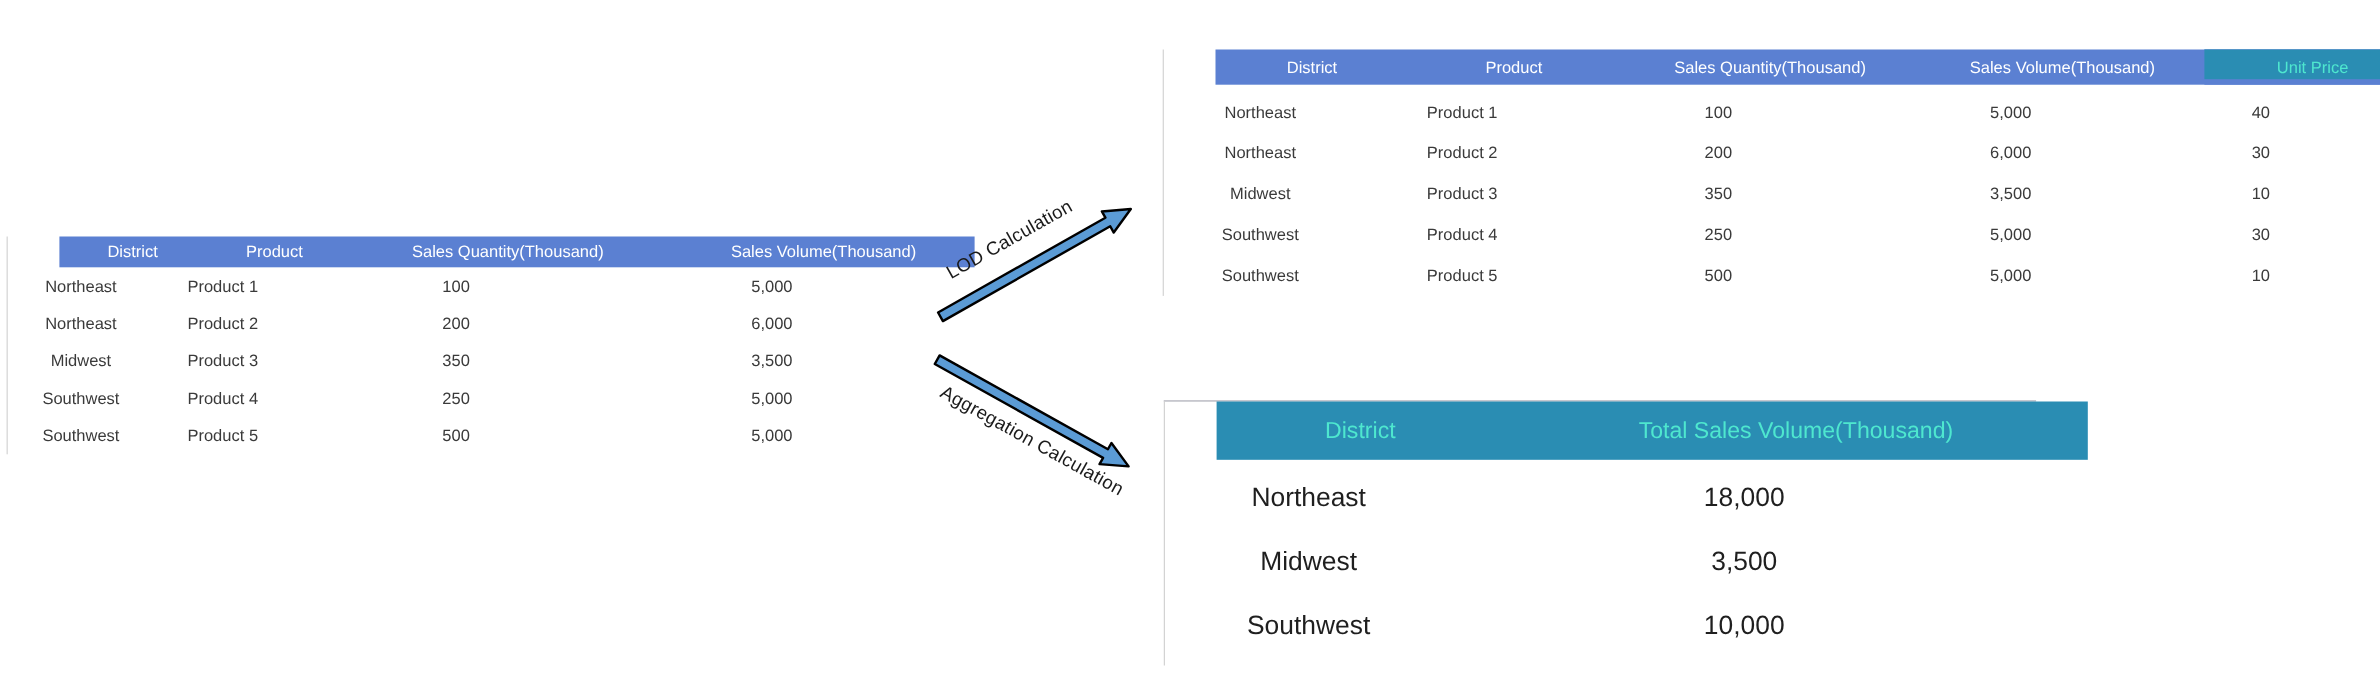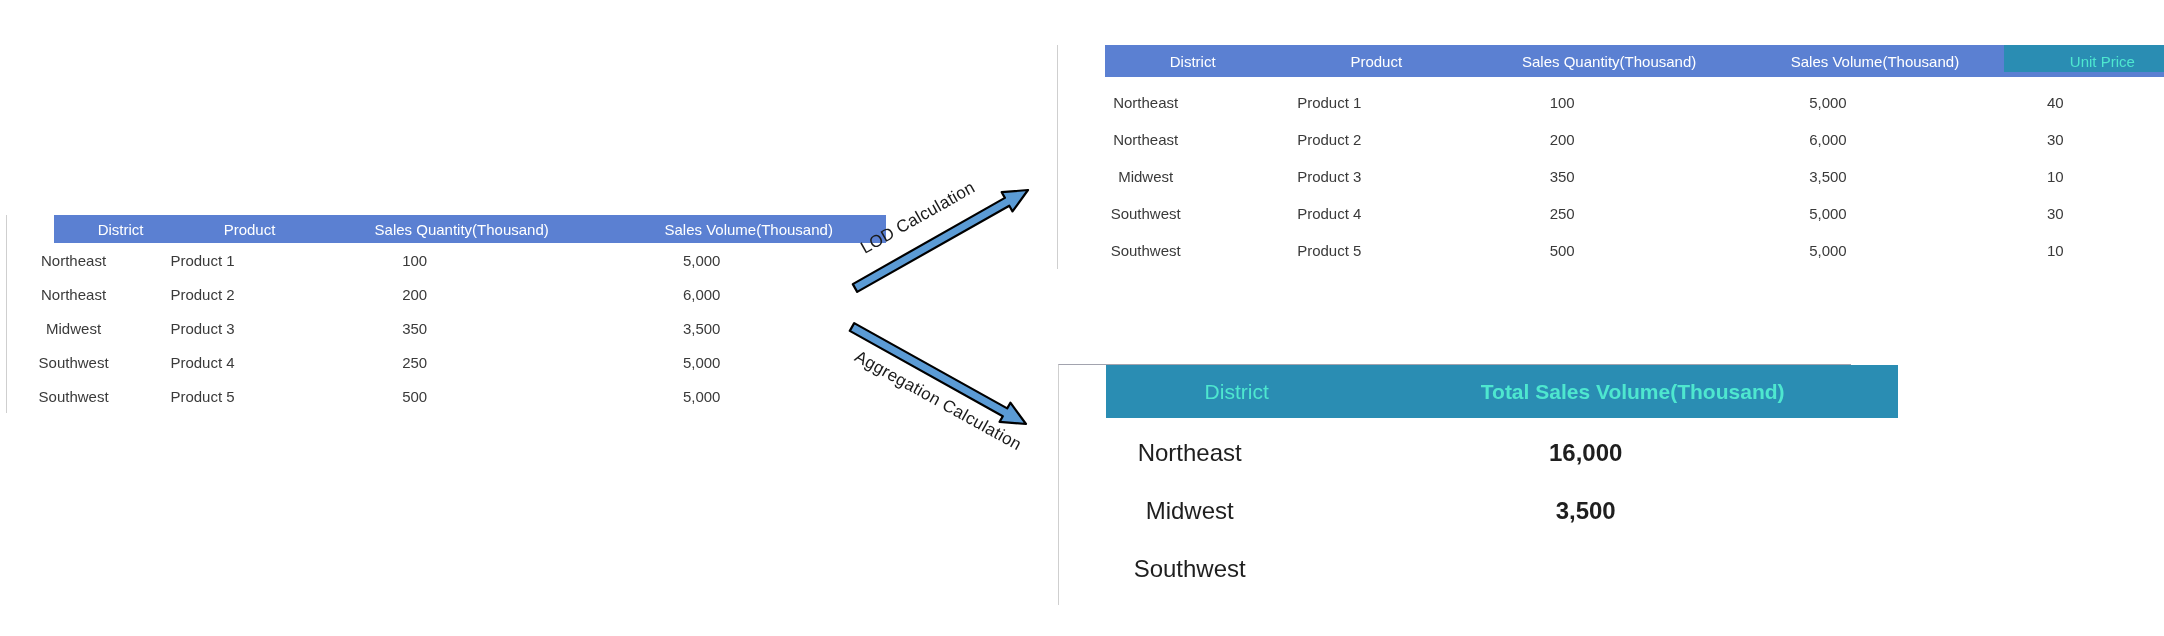--- a/index.html
+++ b/index.html
@@ -30,21 +30,21 @@
     background:linear-gradient(var(--teal),var(--teal)) top / 100% 27px no-repeat;
     background-color:var(--header-blue);
     color:var(--teal-text);
   }
 
   
   .tbl-agg{left:1058px;top:364px;width:792px;height:240px;border-top:1px solid #a2a3ae;}
   .tbl-agg .thr{height:53px;background:var(--teal);color:var(--teal-text);font-size:21px;}
   .tbl-agg .tbody{margin-top:6px;}
   .tbl-agg .tr{height:58px;color:#1f1f1f;font-size:24px;}
-  .tbl-agg .c0{width:33%;} .tbl-agg .c1{width:67%;font-weight:bold;}
+  .tbl-agg .c0{width:33%;} .tbl-agg .c1{width:67%;}
 
   
   .arrows{position:absolute;left:0;top:0;pointer-events:none;}
   .arrows polygon{fill:var(--arrow-fill);stroke:var(--arrow-outline);stroke-width:2.2;stroke-linejoin:round;}
   .arrow-label{position:absolute;white-space:nowrap;color:#1a1a1a;font-size:17px;letter-spacing:0.3px;}
   .lod-label{left:918px;top:218px;transform:translate(-50%,-50%) rotate(-29.5deg);}
   .agg-label{left:938px;top:401px;transform:translate(-50%,-50%) rotate(29deg);}
 </style>
 </head>
 <body>
@@ -140,28 +140,29 @@
     </section>
 
   <section class="tbl tbl-agg">
       <div class="thr">
         <div class="cell th c0">District</div>
         <div class="cell th c1">Total Sales Volume(Thousand)</div>
       </div>
       <div class="tbody">
         <div class="tr">
           <div class="cell td c0">Northeast</div>
-          <div class="cell td c1">16,000</div>
+          <div class="cell td c1">18,000</div>
         </div>
         <div class="tr">
           <div class="cell td c0">Midwest</div>
           <div class="cell td c1">3,500</div>
         </div>
         <div class="tr">
           <div class="cell td c0">Southwest</div>
+          <div class="cell td c1">10,000</div>
         </div>
       </div>
     </section>
 
   <svg class="arrows" width="2164" height="636" viewBox="0 0 2164 636">
     <polygon points="857.2,291.9 1009.3,205.7 1012.5,211.4 1028,190 1001.7,192.2 1004.9,197.9 852.8,284.1"></polygon>
     <polygon points="849.8,330.9 1002.8,416.2 999.6,421.9 1026,424 1010.4,402.7 1007.2,408.4 854.2,323.1"></polygon>
   </svg>
 
   <div class="arrow-label lod-label">LOD Calculation</div>

